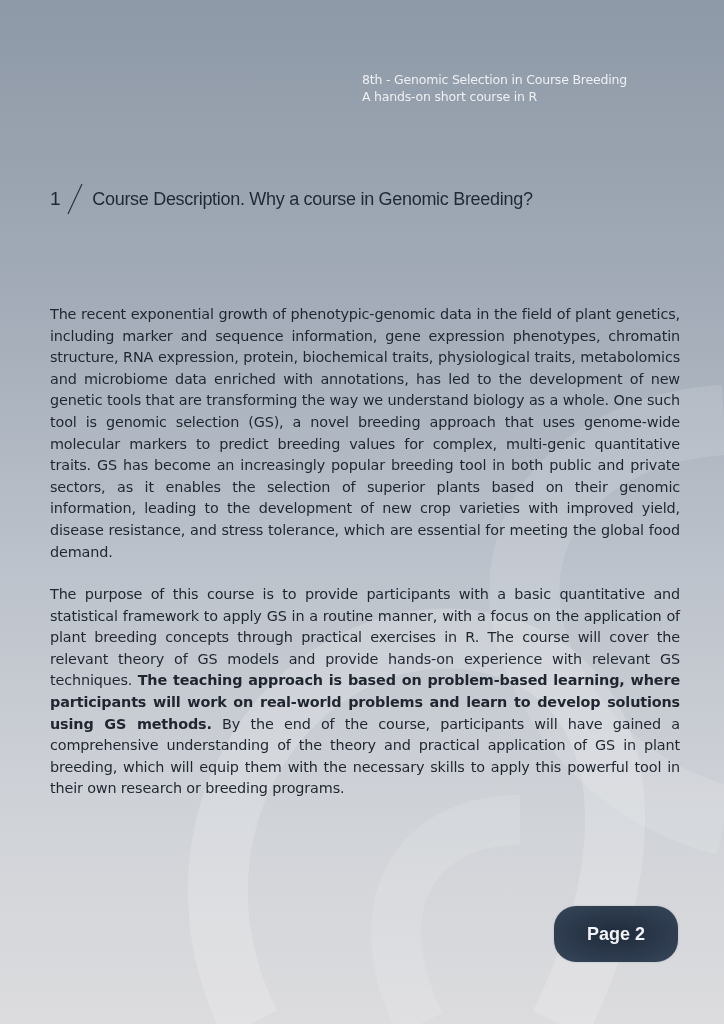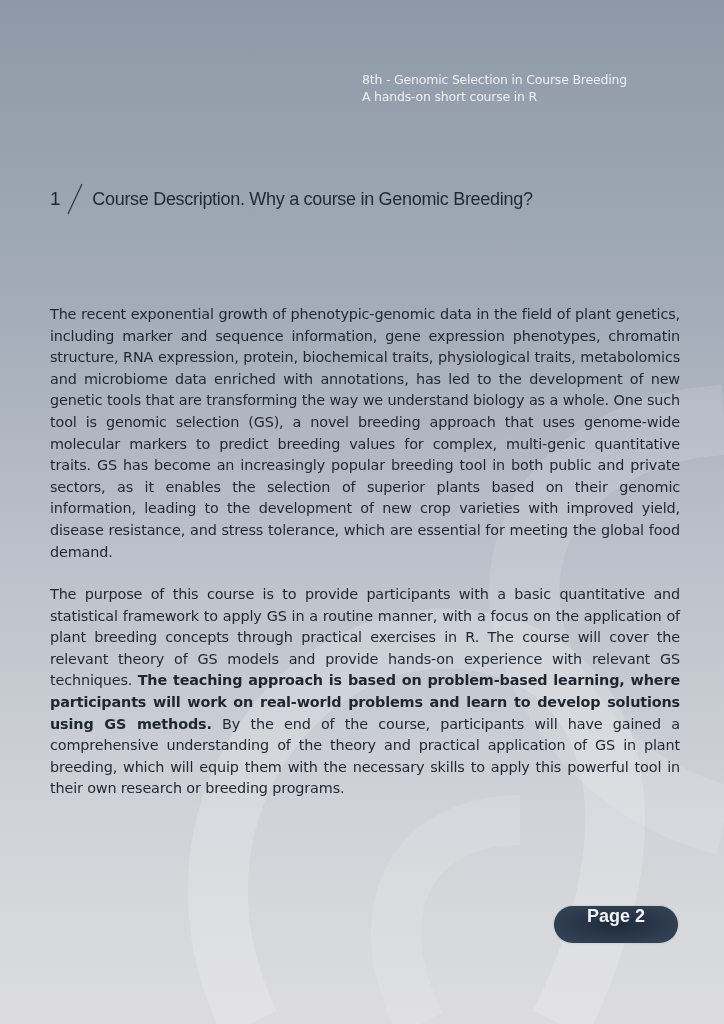--- a/index.html
+++ b/index.html
@@ -21,24 +21,24 @@
   .slash { width: 22px; height: 34px; margin-right: 6px; }
   .para {
     position: absolute; left: 50px; width: 630px;
     color: #1f2630; font-size: 14.4px; line-height: 21.6px; text-align: justify;
     letter-spacing: -0.15px;
   }
   .para b { font-weight: bold; }
   .p1 { top: 272px; margin-top: 32px; }
   .p2 { top: 584px; }
   .page-badge {
-    position: absolute; left: 554px; top: 906px; width: 124px; height: 37px;
+    position: absolute; left: 554px; top: 906px; width: 124px; height: 56px;
     border-radius: 22px; background: radial-gradient(ellipse at center, #1f2b3c 0%, #37465a 100%);
     color: #f2f4f7; font-family: "Liberation Sans", sans-serif; font-weight: bold; font-size: 18px;
-    display: flex; justify-content: center; box-shadow: 0 0 2px rgba(0,0,0,0.2);
+    display: flex; align-items: center; justify-content: center; box-shadow: 0 0 2px rgba(0,0,0,0.2);
   }
 </style>
 </head>
 <body>
 
 <svg class="deco" width="724" height="1024" viewBox="0 0 724 1024">
   <path d="M 724 420 C 560 430, 470 560, 560 700 C 620 800, 724 820, 724 820" fill="none" stroke="rgba(255,255,255,0.12)" stroke-width="70"></path>
   <path d="M 250 1024 C 150 820, 300 620, 470 640 C 620 660, 660 820, 560 1024" fill="none" stroke="rgba(255,255,255,0.18)" stroke-width="60"></path>
   <path d="M 420 1024 C 360 900, 420 820, 520 820" fill="none" stroke="rgba(255,255,255,0.12)" stroke-width="50"></path>
 </svg>

